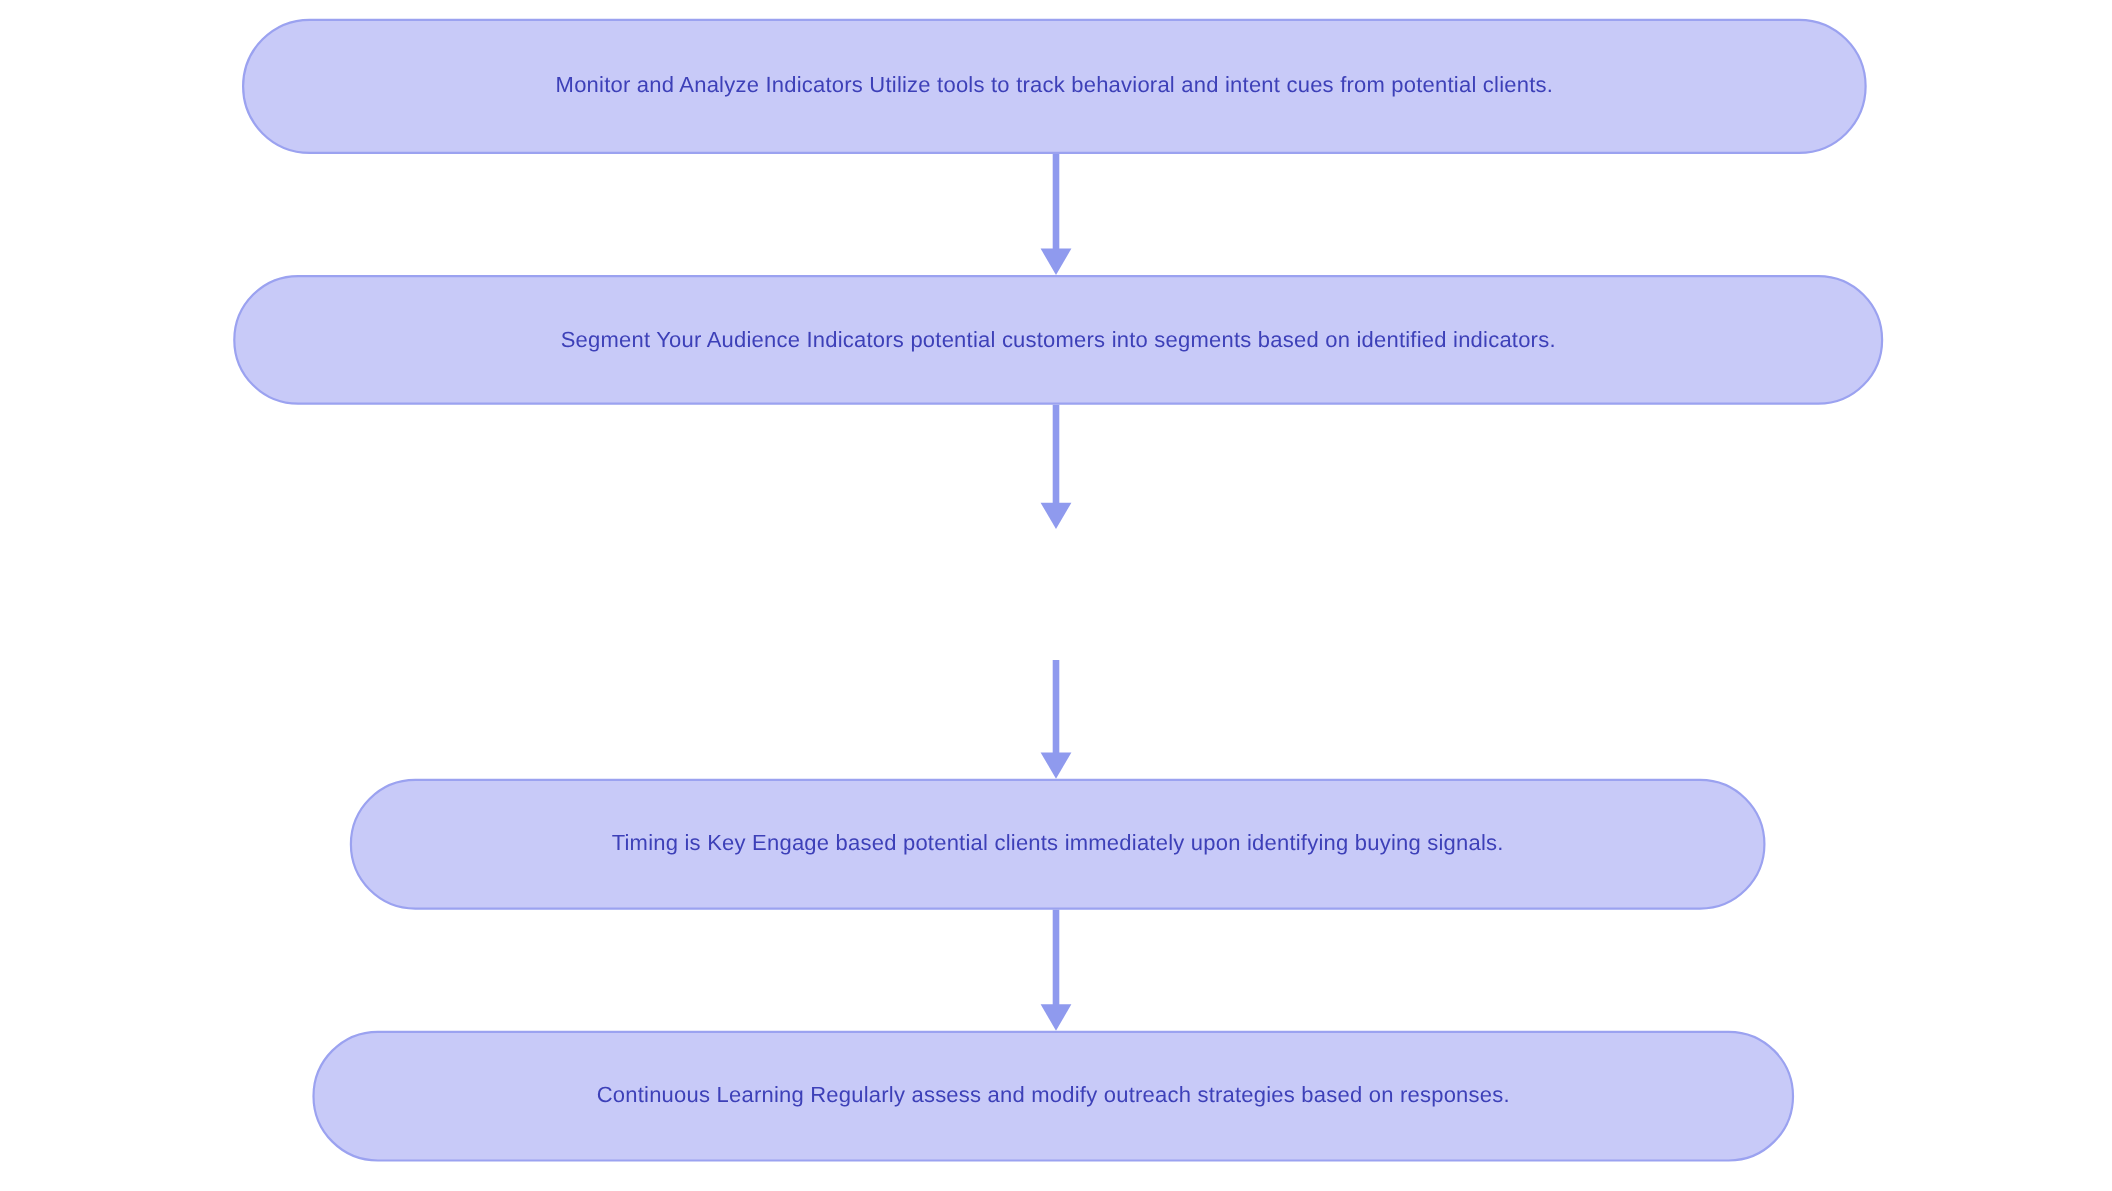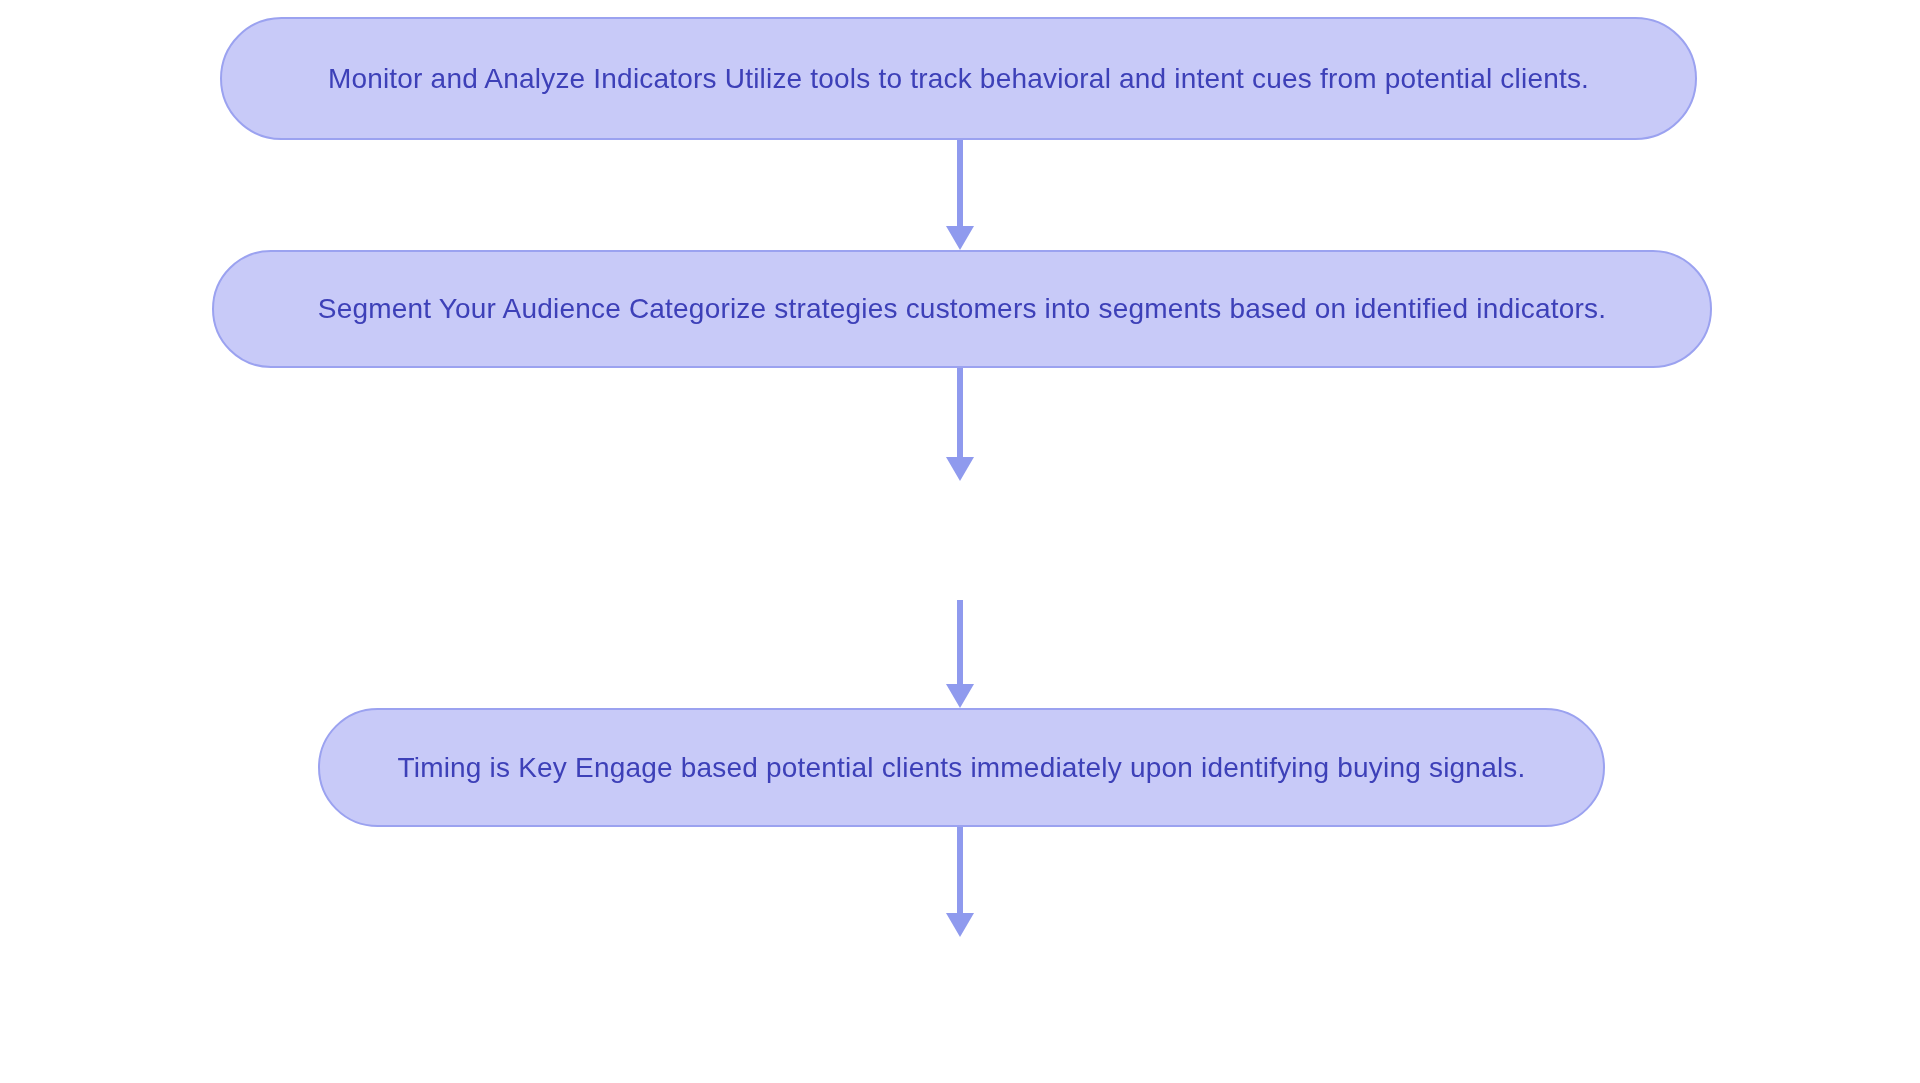--- a/index.html
+++ b/index.html
@@ -24,21 +24,21 @@
   .node {
     position: absolute;
     background: var(--node-fill);
     border: 2px solid var(--node-border);
     border-radius: 62px;
     display: flex;
     align-items: center;
     justify-content: center;
     text-align: center;
     padding: 0 48px;
-    font-size: 28px;
+    font-size: 20px;
     letter-spacing: 0.2px;
     color: var(--node-text);
   }
   .n1 { left: 220px; top:  17px; width: 1477px; height: 123px; }
   .n2 { left: 212px; top: 250px; width: 1500px; height: 118px; }
   .n3 { left: 275px; top: 481px; width: 1366px; height: 119px; }
   .n4 { left: 318px; top: 708px; width: 1287px; height: 119px; }
   .n5 { left: 284px; top: 937px; width: 1347px; height: 119px; }
 
   .arrow { position: absolute; left: 946px; width: 28px; }
@@ -62,18 +62,19 @@
   .a2 { top: 368px; height: 113px; }
   .a3 { top: 600px; height: 108px; }
   .a4 { top: 827px; height: 110px; }
 </style>
 </head>
 <body>
 
 <div class="canvas">
   <div class="node n1">Monitor and Analyze Indicators Utilize tools to track behavioral and intent cues from potential clients.</div>
   <div class="arrow a1"></div>
-  <div class="node n2">Segment Your Audience Categorize strategies customers into segments based on identified indicators.</div>
+  <div class="node n2">Segment Your Audience Indicators potential customers into segments based on identified indicators.</div>
   <div class="arrow a2"></div>
   <div class="arrow a3"></div>
   <div class="node n4">Timing is Key Engage based potential clients immediately upon identifying buying signals.</div>
   <div class="arrow a4"></div>
+  <div class="node n5">Continuous Learning Regularly assess and modify outreach strategies based on responses.</div>
 </div>
 
 </body></html>

